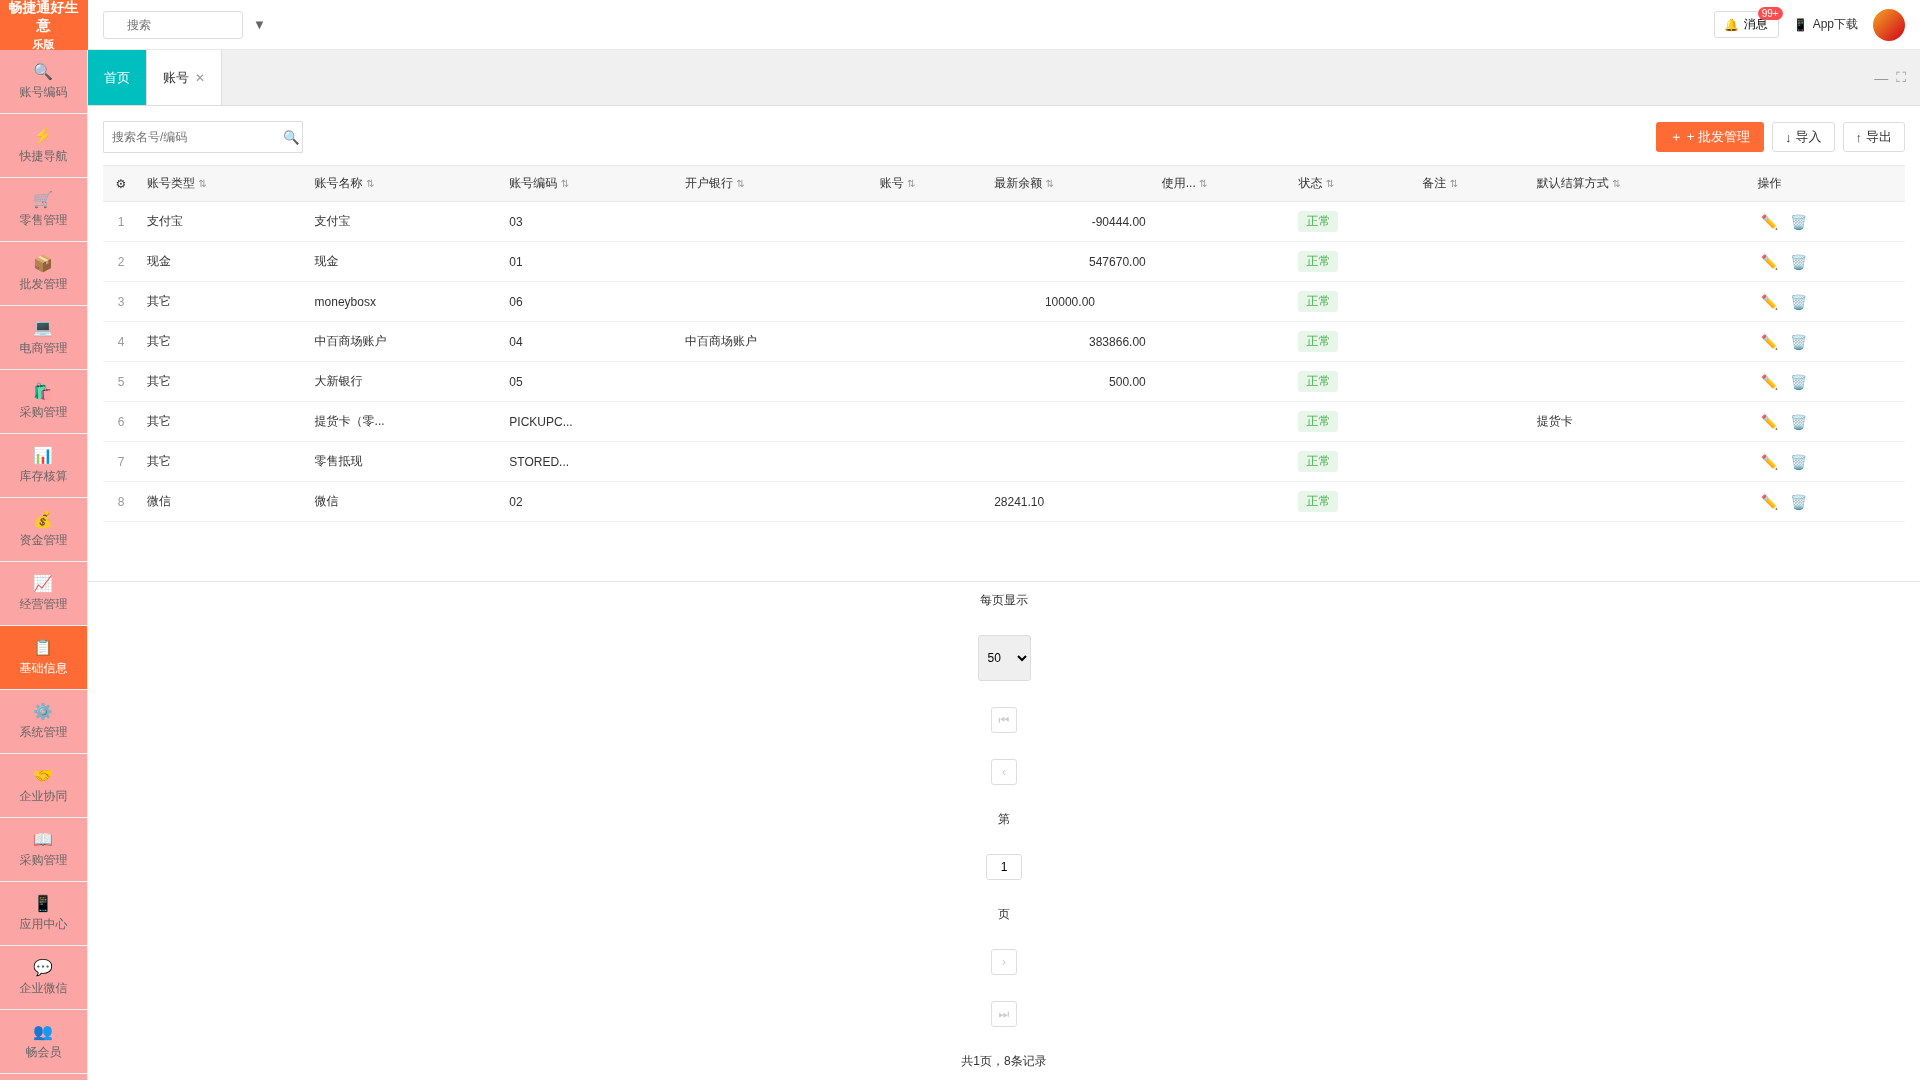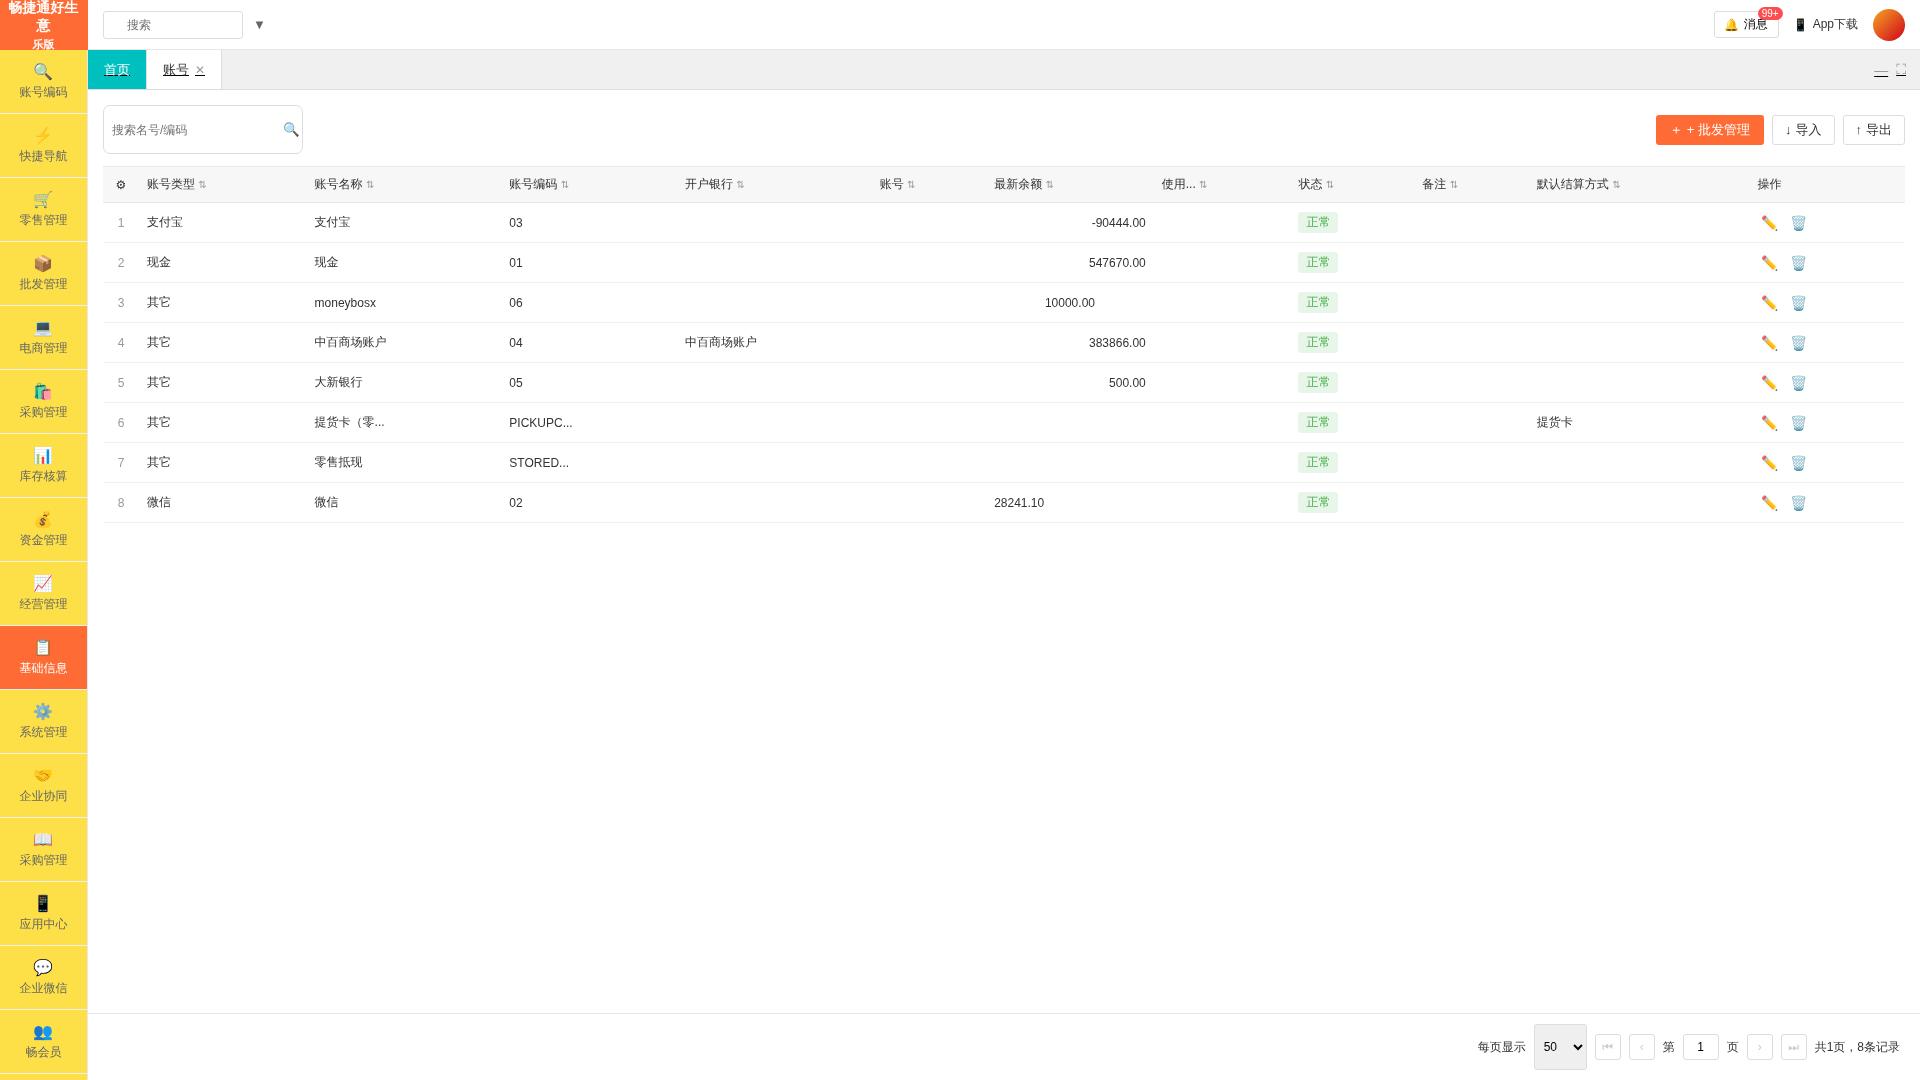--- a/index.html
+++ b/index.html
@@ -1,21 +1,21 @@
 <!DOCTYPE html>
 <html><head>
   <meta charset="utf-8">
   <style>
     * { box-sizing: border-box; margin: 0; padding: 0; }
     body { font-family: 'Microsoft YaHei', Arial, sans-serif; font-size: 13px; background: #f5f5f5; display: flex; height: 1080px; width: 1920px; overflow: hidden; }
 
     
     .sidebar {
       width: 88px;
-      background: #fde047;
+      background: #fca5a5;
       display: flex;
       flex-direction: column;
       align-items: center;
       border-right: 1px solid #e8e8e8;
       flex-shrink: 0;
     }
     .sidebar-logo {
       width: 88px;
       height: 50px;
       background: #ff6b35;
@@ -106,27 +106,26 @@
     .avatar {
       width: 32px;
       height: 32px;
       border-radius: 50%;
       background: #ff6b35;
       overflow: hidden;
     }
 
     
     .tabbar {
-      height: 40px;
+      height: 56px;
       background: #f0f0f0;
       display: flex;
       align-items: center;
       padding: 0 0;
       border-bottom: 1px solid #ddd;
-      text-decoration: underline;
     }
     .tab {
       height: 100%;
       padding: 0 16px;
       display: flex;
       align-items: center;
       gap: 6px;
       cursor: pointer;
       font-size: 13px;
       border-right: 1px solid #ddd;
@@ -145,24 +144,24 @@
       display: flex;
       align-items: center;
       justify-content: space-between;
       margin-bottom: 12px;
     }
     .toolbar-left { display: flex; align-items: center; gap: 8px; }
     .search-input-wrap {
       display: flex;
       align-items: center;
       border: 1px solid #ddd;
-      border-radius: 7px;
+      border-radius: 1px;
       overflow: hidden;
       width: 200px;
-      height: 49px;
+      height: 32px;
     }
     .search-input-wrap input {
       border: none;
       outline: none;
       padding: 0 8px;
       flex: 1;
       font-size: 12px;
     }
     .search-input-wrap .search-icon-btn {
       background: none;
@@ -241,23 +240,24 @@
       position: fixed;
       bottom: 0;
       right: 0;
       left: 88px;
       background: #fff;
       border-top: 1px solid #e8e8e8;
       padding: 10px 20px;
       display: flex;
       align-items: center;
       justify-content: flex-end;
-      gap: 8px;
+      gap: 26px;
       font-size: 12px;
       color: #333;
+      flex-direction: column;
     }
     .page-size-select {
       border: 1px solid #ddd;
       border-radius: 3px;
       padding: 14px 5px;
       font-size: 12px;
     }
     .page-btn {
       width: 26px;
       height: 26px;

